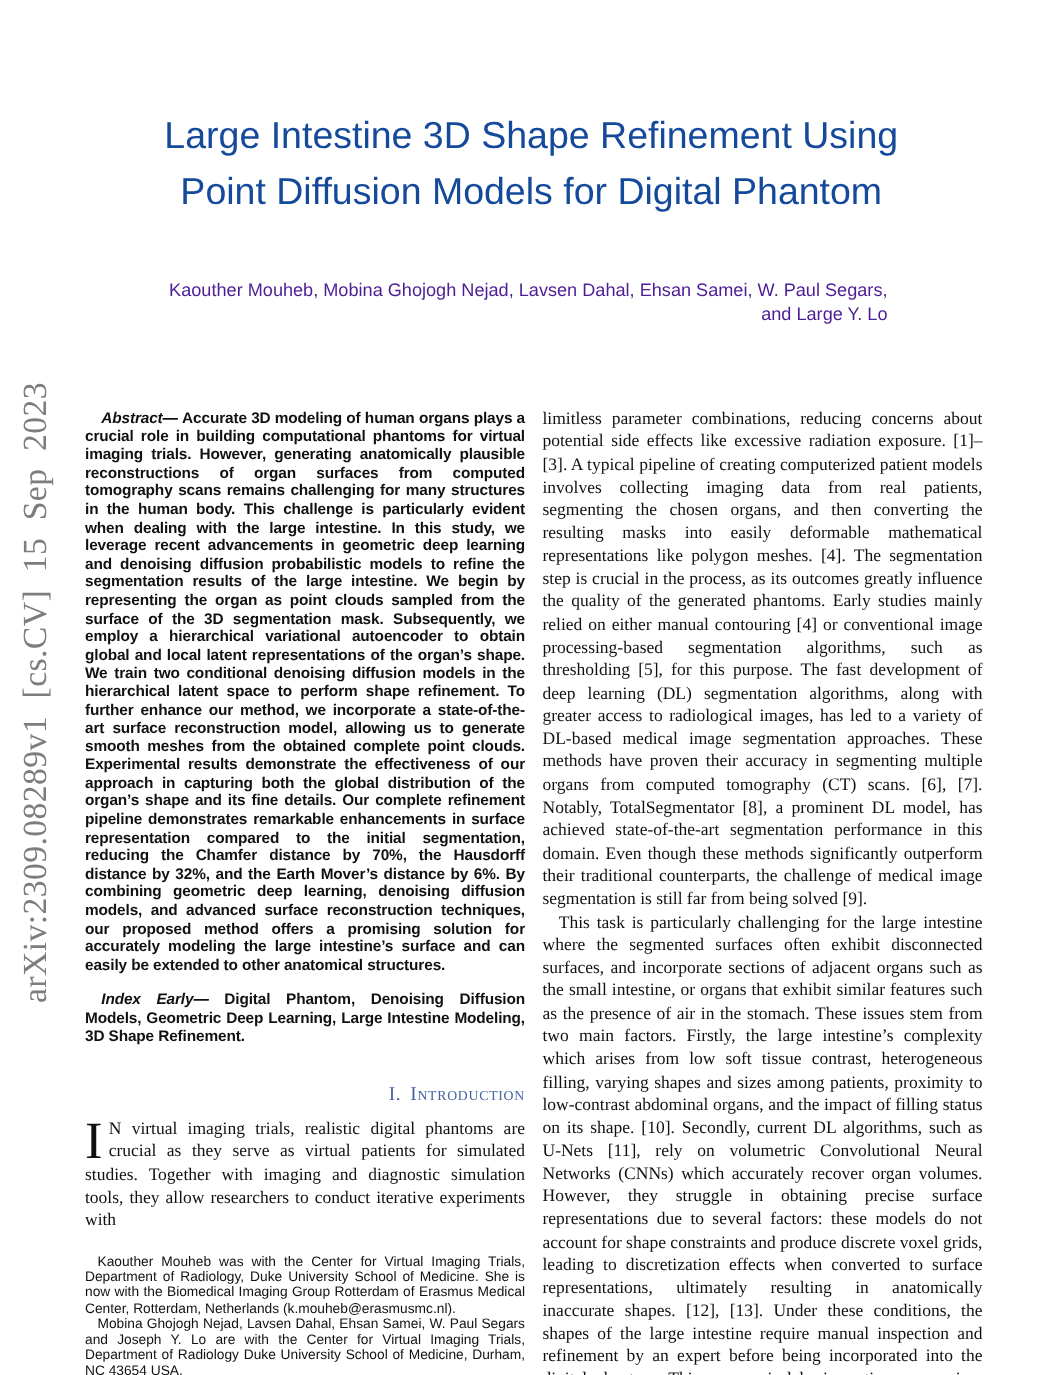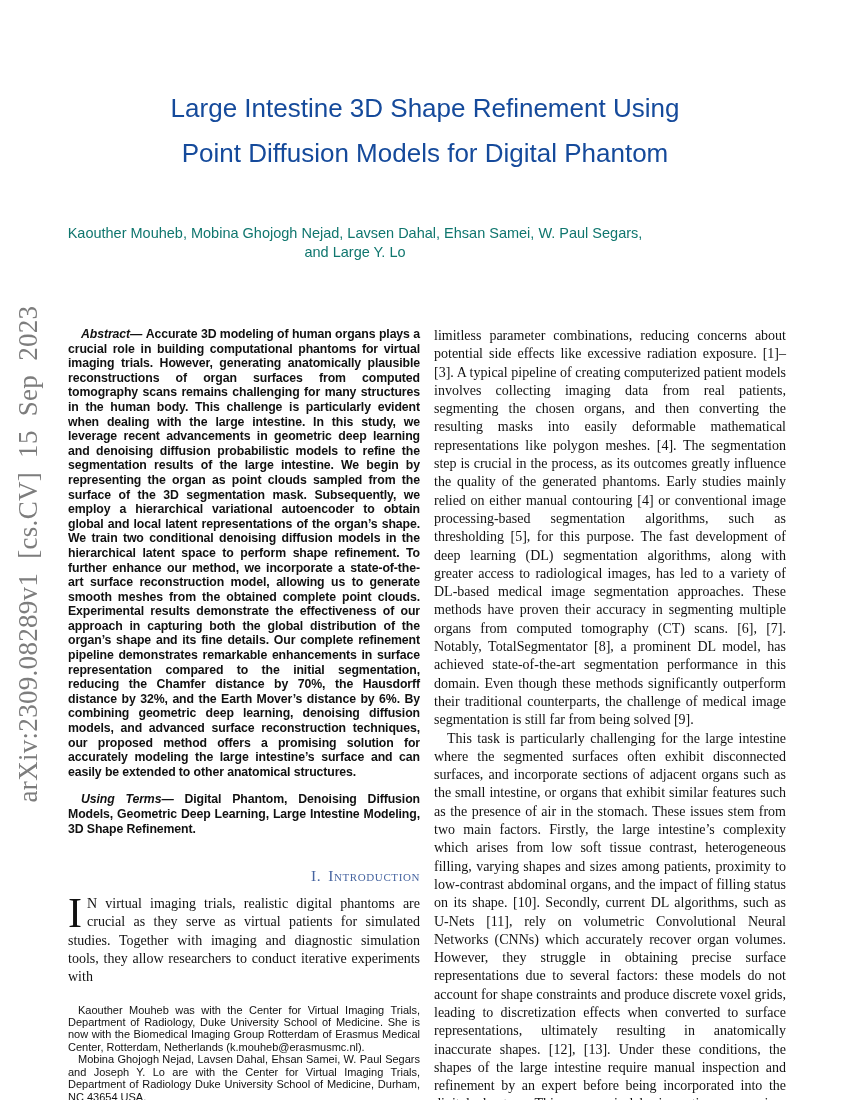--- a/index.html
+++ b/index.html
@@ -32,36 +32,36 @@
   
   .title {
     position: absolute;
     top: 86px;
     left: 0;
     width: 850px;
     margin: 0;
     text-align: center;
     color: var(--title-blue, #154a9b);
     font-family: "Liberation Sans", sans-serif;
-    font-size: 26px;
+    font-size: 30px;
     font-weight: 400;
     line-height: 45px;
   }
   .title .tl { display: block; }
 
   .authors {
     position: absolute;
     top: 224px;
     left: 0;
     width: 710px;
-    text-align: center;
+    text-align: right;
     font-family: "Liberation Sans", sans-serif;
     font-size: 14.5px;
     line-height: 19px;
-    color: #0f766e;
+    color: #4c1d95;
   }
   .authors .al { display: block; }
 
   
   .columns {
     position: absolute;
     top: 327px;
     left: 68px;
     width: 718px;
     display: flex;
@@ -137,21 +137,21 @@
     <span class="al">Kaouther Mouheb, Mobina Ghojogh Nejad, Lavsen Dahal, Ehsan Samei, W. Paul Segars,</span>
     <span class="al">and Large Y. Lo</span>
   </div>
 
   <div class="columns">
 
     <div class="col col-left">
 
       <p class="abstract"><span class="lead-label">Abstract— </span><span>Accurate 3D modeling of human organs plays a crucial role in building computational phantoms for virtual imaging trials. However, generating anatomically plausible reconstructions of organ surfaces from computed tomography scans remains challenging for many structures in the human body. This challenge is particularly evident when dealing with the large intestine. In this study, we leverage recent advancements in geometric deep learning and denoising diffusion probabilistic models to refine the segmentation results of the large intestine. We begin by representing the organ as point clouds sampled from the surface of the 3D segmentation mask. Subsequently, we employ a hierarchical variational autoencoder to obtain global and local latent representations of the organ’s shape. We train two conditional denoising diffusion models in the hierarchical latent space to perform shape refinement. To further enhance our method, we incorporate a state-of-the-art surface reconstruction model, allowing us to generate smooth meshes from the obtained complete point clouds. Experimental results demonstrate the effectiveness of our approach in capturing both the global distribution of the organ’s shape and its fine details. Our complete refinement pipeline demonstrates remarkable enhancements in surface representation compared to the initial segmentation, reducing the Chamfer distance by 70%, the Hausdorff distance by 32%, and the Earth Mover’s distance by 6%. By combining geometric deep learning, denoising diffusion models, and advanced surface reconstruction techniques, our proposed method offers a promising solution for accurately modeling the large intestine’s surface and can easily be extended to other anatomical structures.</span></p>
 
-      <p class="abstract index-terms"><span class="lead-label">Using Terms— </span><span>Digital Phantom, Denoising Diffusion Models, Geometric Deep Learning, Large Intestine Modeling, 3D Shape Refinement.</span></p>
+      <p class="abstract index-terms"><span class="lead-label">Index Early— </span><span>Digital Phantom, Denoising Diffusion Models, Geometric Deep Learning, Large Intestine Modeling, 3D Shape Refinement.</span></p>
 
       <h2 class="section-heading">
         <span class="hnum">I.</span><span>Introduction</span>
       </h2>
 
       <p class="body-text"><span class="dropcap">I</span><span>N virtual imaging trials, realistic digital phantoms are crucial as they serve as virtual patients for simulated studies. Together with imaging and diagnostic simulation tools, they allow researchers to conduct iterative experiments with</span></p>
 
       <div class="footnote">
         <p>Kaouther Mouheb was with the Center for Virtual Imaging Trials, Department of Radiology, Duke University School of Medicine. She is now with the Biomedical Imaging Group Rotterdam of Erasmus Medical Center, Rotterdam, Netherlands (k.mouheb@erasmusmc.nl).</p>
         <p>Mobina Ghojogh Nejad, Lavsen Dahal, Ehsan Samei, W. Paul Segars and Joseph Y. Lo are with the Center for Virtual Imaging Trials, Department of Radiology Duke University School of Medicine, Durham, NC 43654 USA.</p>

